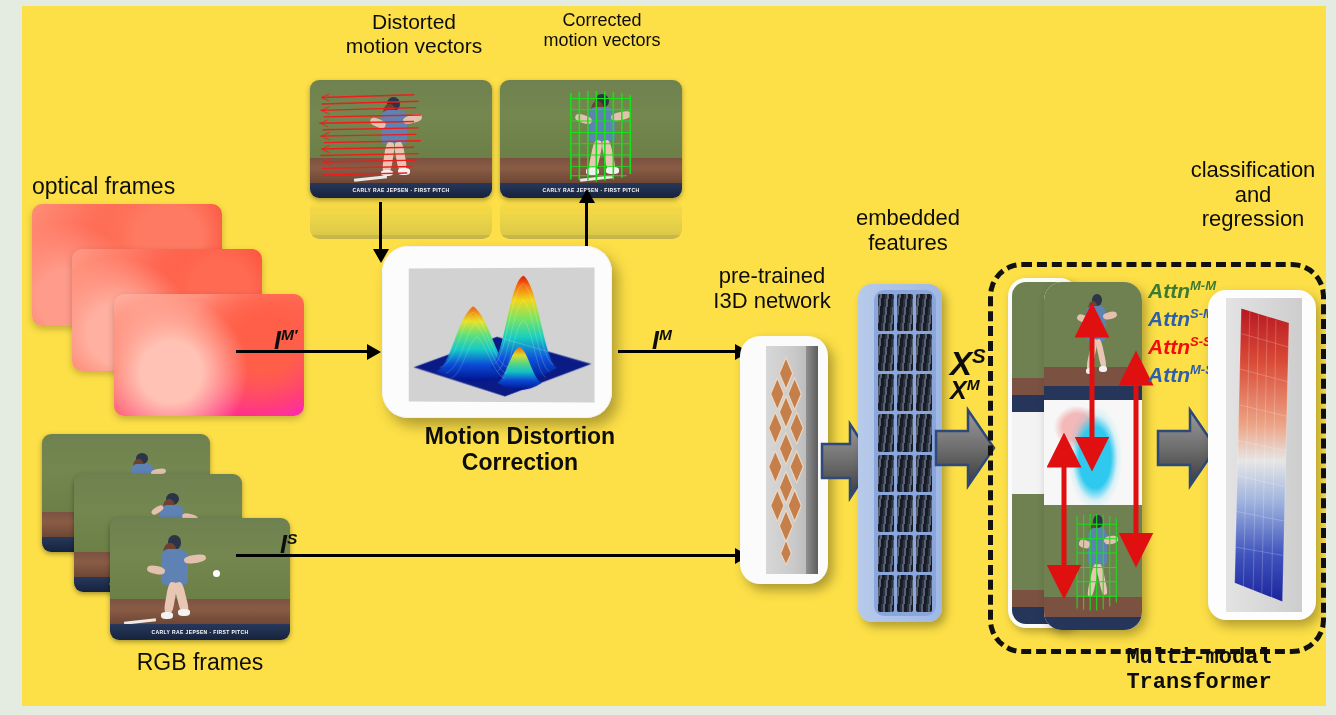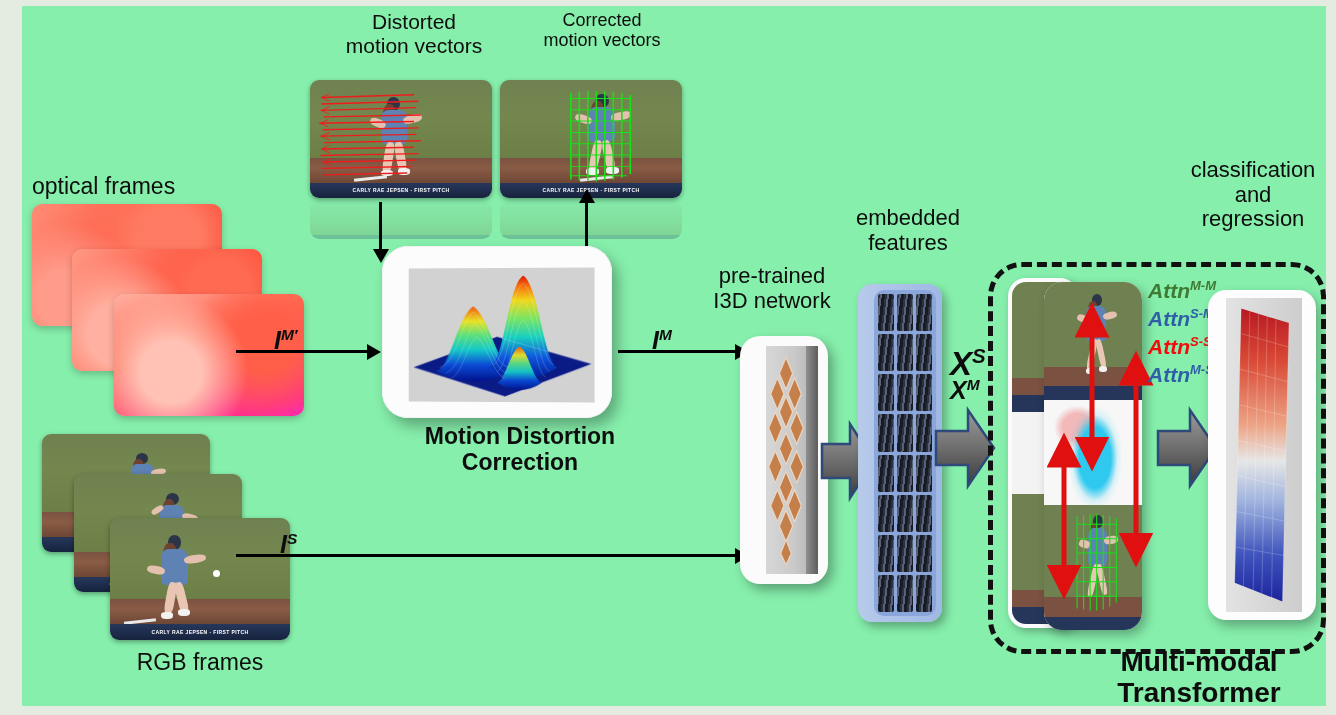--- a/index.html
+++ b/index.html
@@ -4,21 +4,21 @@
 <style>
   html,body{margin:0;padding:0;}
   body{
     width:1336px;height:715px;
     background:#e4ebe0;
     font-family:"Liberation Sans", sans-serif;
     overflow:hidden;
   }
   #figure{
     position:absolute;left:22px;top:6px;width:1304px;height:700px;
-    background:#86efac;
+    background:#fde047;
     overflow:hidden;
   }
   .lbl{position:absolute;color:#0d0d0d;line-height:1.12;text-align:center;white-space:pre-line;}
   .lbl.bold{font-weight:bold;}
   .ital{font-style:italic;font-weight:600;}
   sup{font-size:.62em;vertical-align:super;font-style:italic;}
 
   
   .arrow-h{position:absolute;height:3px;background:#000;}
   .arrow-h::after{content:"";position:absolute;right:-13px;top:-6.5px;
@@ -523,21 +523,21 @@
           <linearGradient id="ba3" x1="0" y1="0" x2="0" y2="1">
         <stop offset="0" stop-color="#9b9b9b"></stop>
             <stop offset=".5" stop-color="#6e6e6e"></stop>
         <stop offset="1" stop-color="#3a3a3a"></stop>
           </linearGradient>
         </defs>
       <polygon points="2,27 34,27 34,6 60,44 34,82 34,61 2,61" fill="url(#ba3)" stroke="#2f4a7a" stroke-width="2.5"></polygon>
     </svg>
   </div>
 
-  <div class="lbl bold" style="left:1062px;top:640px;width:230px;font-size:28px;">Multi-modal
+  <div class="lbl bold" style="left:1062px;top:640px;width:230px;font-size:22px;font-family:Liberation Mono, monospace;">Multi-modal
 Transformer</div>
 
   <div class="lbl" style="left:1142px;top:152px;width:178px;font-size:22px;">classification
 and
 regression</div>
 
   <div class="outbox" style="left:1186px;top:284px;width:108px;height:330px;">
     <div class="grey">
       <svg viewBox="0 0 70 300" preserveAspectRatio="none" style="width:100%;height:100%;">
         <defs>

